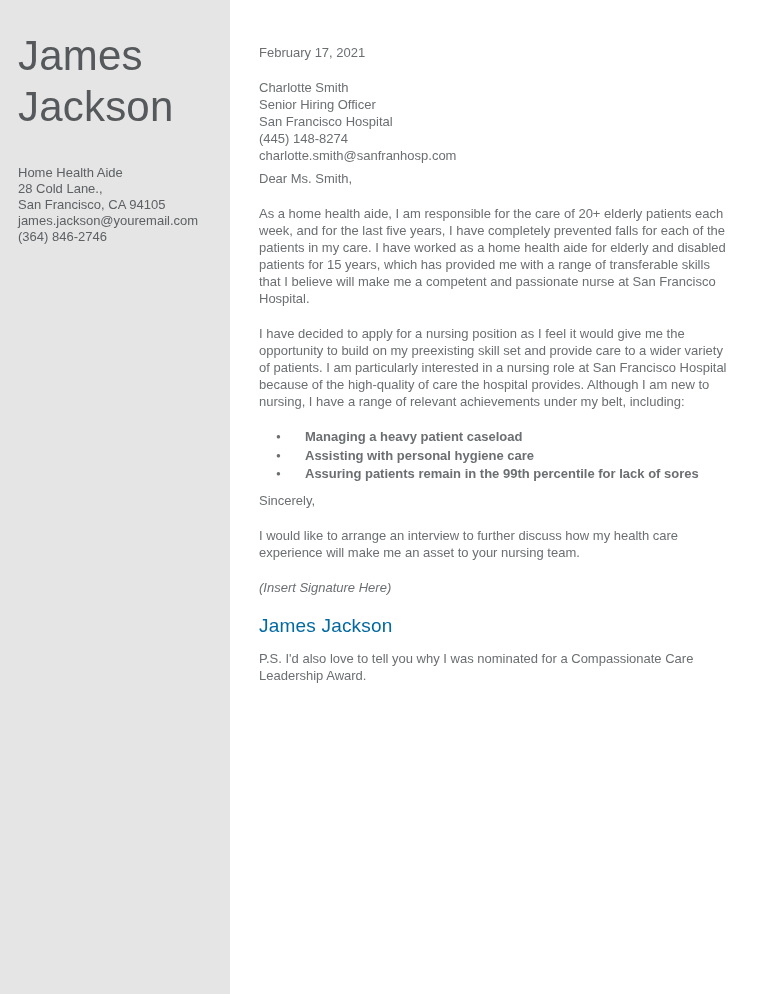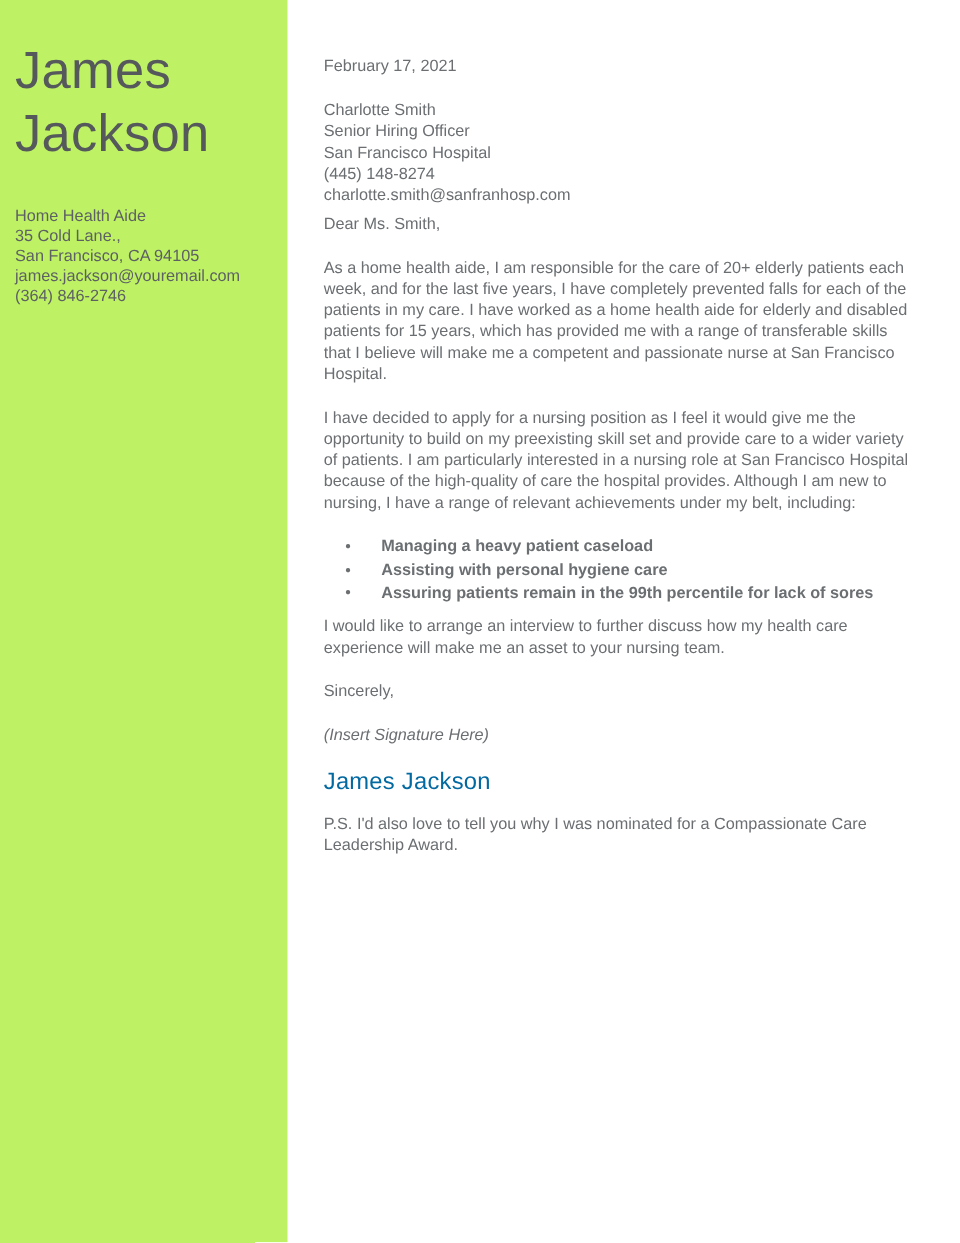--- a/index.html
+++ b/index.html
@@ -15,23 +15,23 @@
     background: #ffffff;
     overflow: hidden;
   }
   
   .sidebar {
     position: absolute;
     left: 0;
     top: 0;
     width: 230px;
     height: 994px;
-    background: #bef264;
+    background: #e5e5e5;
     box-sizing: border-box;
-    padding: 30px 18px 0 12px;
+    padding: 30px 18px 0 18px;
   }
   .name-block {
     color: #56595b;
     font-size: 42px;
     line-height: 51px;
     letter-spacing: 0.2px;
   }
   .contact-block {
     margin-top: 33px;
     color: #5d6164;
@@ -93,21 +93,21 @@
 
 <div class="page">
 
   <div class="sidebar">
     <div class="name-block">
         <div>James</div>
         <div>Jackson</div>
       </div>
     <div class="contact-block">
         <div>Home Health Aide</div>
-        <div>35 Cold Lane.,</div>
+        <div>28 Cold Lane.,</div>
         <div>San Francisco, CA 94105</div>
         <div>james.jackson@youremail.com</div>
         <div>(364) 846-2746</div>
       </div>
   </div>
 
   <div class="letter">
     <p>February 17, 2021</p>
 
     <div class="block">
@@ -123,23 +123,23 @@
     <p>As a home health aide, I am responsible for the care of 20+ elderly patients each week, and for the last five years, I have completely prevented falls for each of the patients in my care. I have worked as a home health aide for elderly and disabled patients for 15 years, which has provided me with a range of transferable skills that I believe will make me a competent and passionate nurse at San Francisco Hospital.</p>
 
     <p>I have decided to apply for a nursing position as I feel it would give me the opportunity to build on my preexisting skill set and provide care to a wider variety of patients. I am particularly interested in a nursing role at San Francisco Hospital because of the high-quality of care the hospital provides. Although I am new to nursing, I have a range of relevant achievements under my belt, including:</p>
 
     <ul class="achievements">
         <li>Managing a heavy patient caseload</li>
         <li>Assisting with personal hygiene care</li>
         <li>Assuring patients remain in the 99th percentile for lack of sores</li>
       </ul>
 
+    <p>Sincerely,</p>
+
     <p>I would like to arrange an interview to further discuss how my health care experience will make me an asset to your nursing team.</p>
-
-    <p>Sincerely,</p>
 
     <p class="signature-placeholder">(Insert Signature Here)</p>
 
     <h2 class="signature-name">James Jackson</h2>
 
     <p>P.S. I'd also love to tell you why I was nominated for a Compassionate Care Leadership Award.</p>
   </div>
 
 </div>
 

